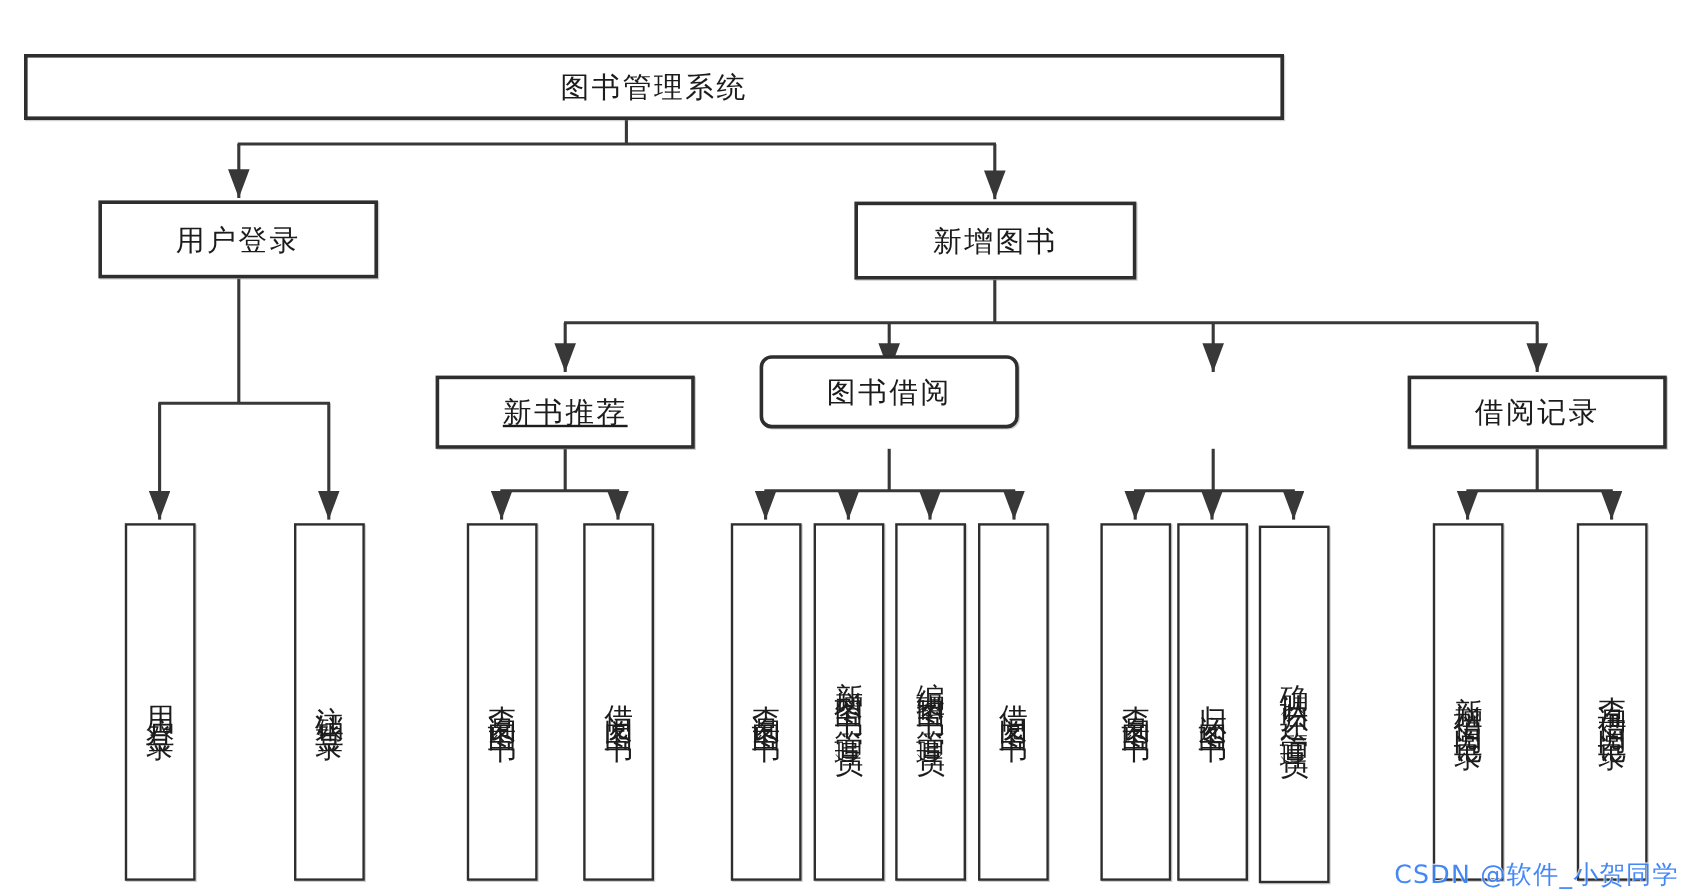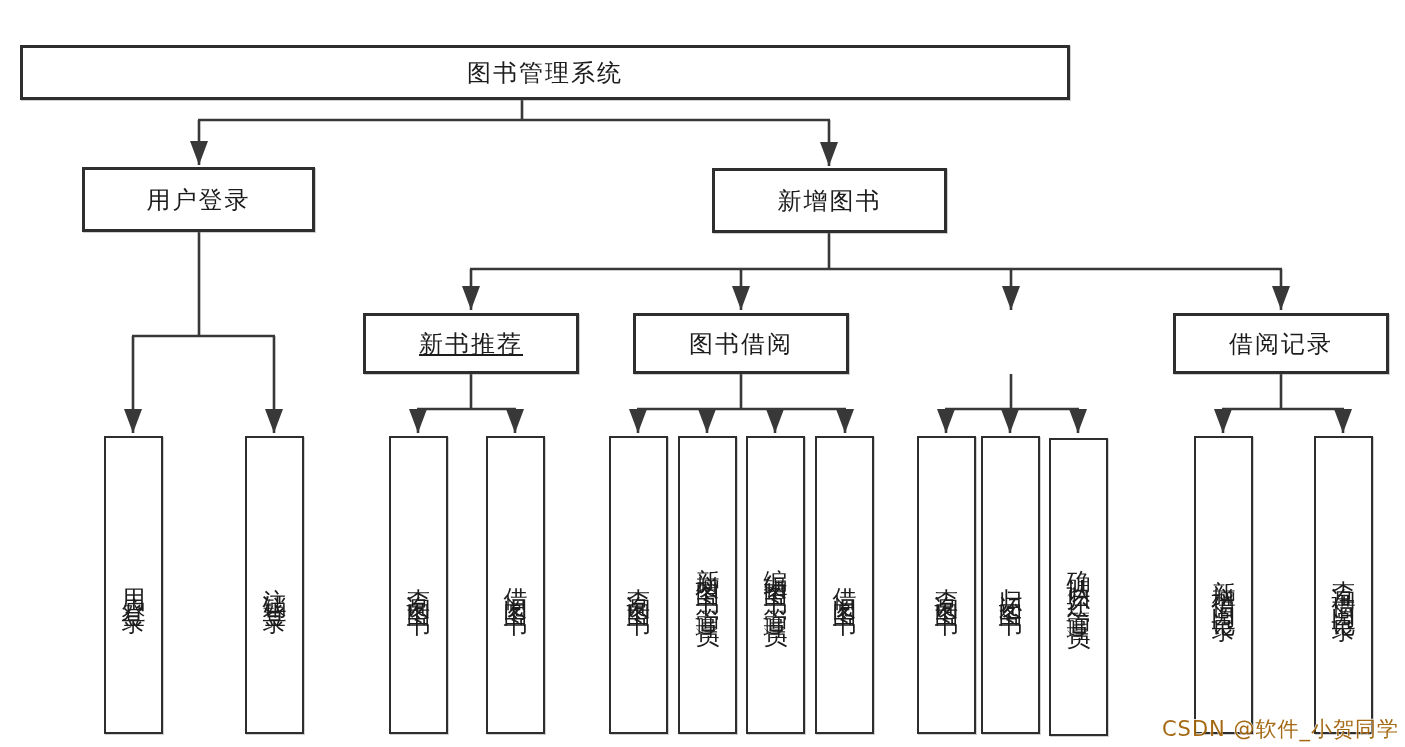--- a/index.html
+++ b/index.html
@@ -37,21 +37,21 @@
     letter-spacing: 8px;
     font-size: 24px;
     line-height: 1;
   }
   .watermark {
     position: absolute;
     right: 6px;
     bottom: 4px;
     font-size: 21px;
     letter-spacing: 1px;
-    color: #a16207;
+    color: #3b82f6;
     text-shadow: 0 -1px 0 rgba(255,255,255,0.9), -1px 0 0 rgba(255,255,255,0.6);
     opacity: 0.95;
     white-space: nowrap;
     z-index: 5;
   }
 </style>
 </head>
 <body>
 
 <div class="canvas">
@@ -105,21 +105,21 @@
       <line x1="1343" y1="409" x2="1343" y2="433" marker-end="url(#arrow)"></line>
     </g>
   </svg>
 
   <div class="box" style="left:20px; top:13px; width:1050px; height:55px;margin-top:32px;">图书管理系统</div>
 
   <div class="box" style="left:82px; top:167px; width:233px; height:65px;">用户登录</div>
   <div class="box" style="left:712px; top:168px; width:235px; height:65px;">新增图书</div>
 
   <div class="box" style="left:363px; top:313px; width:216px; height:61px;text-decoration:underline;">新书推荐</div>
-  <div class="box" style="left:633px; top:313px; width:216px; height:61px;">图书借阅</div>
+  <div class="box" style="left:633px; top:296px; width:216px; height:61px;border-radius:10px;">图书借阅</div>
   <div class="box" style="left:1173px; top:313px; width:216px; height:61px;">借阅记录</div>
 
   <div class="box leaf" style="left:104px; top:436px; width:59px; height:298px;">用户登录</div>
   <div class="box leaf" style="left:245px; top:436px; width:59px; height:298px;">注销登录</div>
 
   <div class="box leaf" style="left:389px; top:436px; width:59px; height:298px;">查询图书</div>
   <div class="box leaf" style="left:486px; top:436px; width:59px; height:298px;">借阅图书</div>
 
   <div class="box leaf" style="left:609px; top:436px; width:59px; height:298px;">查询图书</div>
   <div class="box leaf" style="left:678px; top:436px; width:59px; height:298px;">新增图书（管理员）</div>

